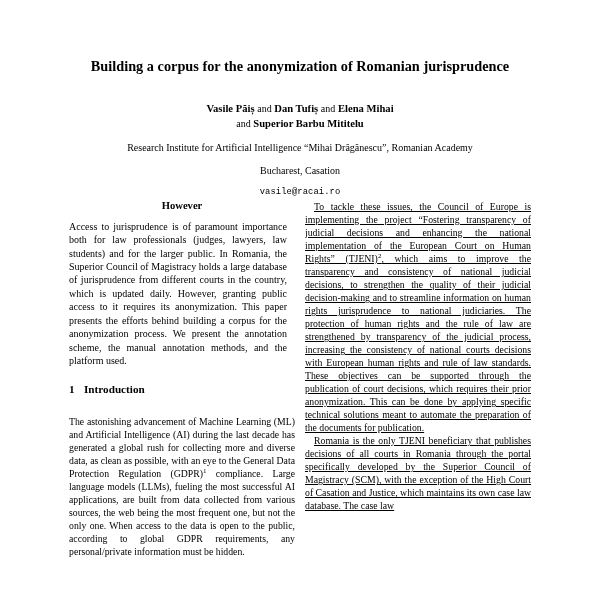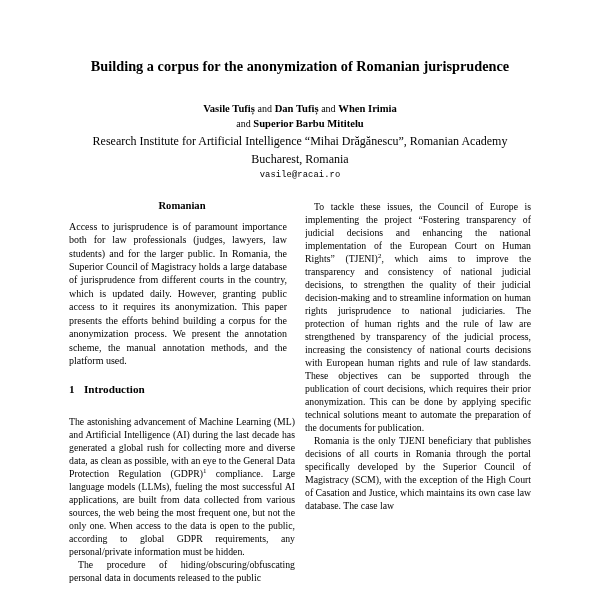--- a/index.html
+++ b/index.html
@@ -46,26 +46,26 @@
     display: block;
   }
   .author-name {
     font-weight: bold;
   }
   .conj {
     font-weight: normal;
     font-size: 10px;
   }
   .affiliation {
-    margin-top: 1px;
-    font-size: 12px;
+    margin-top: 9px;
+    font-size: 10px;
     line-height: 1.42;
   }
   .email {
-    margin-top: 2px;
+    margin-top: 9px;
     font-family: "Liberation Mono", "DejaVu Sans Mono", monospace;
     font-size: 8.8px;
     letter-spacing: 0.1px;
   }
 
   
   .columns {
     position: absolute;
     top: 200px;
     left: 0;
@@ -110,67 +110,67 @@
   p.body {
     margin: 0;
     font-size: 9.75px;
     line-height: 1.335;
     text-align: justify;
     text-justify: inter-word;
     hyphens: manual;
   }
   p.body.indent {
     text-indent: 9px;
+    text-decoration: underline;
   }
   sup {
     font-size: 0.72em;
     vertical-align: super;
     line-height: 0;
   }
 </style>
 </head>
 <body>
 
 <div class="page">
 
   <div class="title-block">
     <h1 class="paper-title">Building a corpus for the anonymization of Romanian jurisprudence</h1>
 
     <div class="authors">
       <span class="author-line">
-        <span class="author-name">Vasile Tufiș</span>
+        <span class="author-name">Vasile Păiș</span>
         <span class="conj">and</span>
         <span class="author-name">Dan Tufiș</span>
         <span class="conj">and</span>
-        <span class="author-name">When Irimia</span>
+        <span class="author-name">Elena Mihai</span>
       </span>
       <span class="author-line">
         <span class="conj">and</span>
         <span class="author-name">Superior Barbu Mititelu</span>
       </span>
     </div>
 
     <div class="affiliation">Research Institute for Artificial Intelligence “Mihai Drăgănescu”, Romanian Academy</div>
-    <div class="affiliation">Bucharest, Romania</div>
+    <div class="affiliation">Bucharest, Casation</div>
     <div class="email">vasile@racai.ro</div>
   </div>
 
   <div class="columns">
 
     <div class="col col-left">
-      <div class="abstract-head">Romanian</div>
+      <div class="abstract-head">However</div>
       <p class="abstract-body">Access to jurisprudence is of paramount importance both for law professionals (judges, lawyers, law students) and for the larger public. In Romania, the Superior Council of Magistracy holds a large database of jurisprudence from different courts in the country, which is updated daily. However, granting public access to it requires its anonymization. This paper presents the efforts behind building a corpus for the anonymization process. We present the annotation scheme, the manual annotation methods, and the platform used.</p>
 
       <div class="section-head">
         <span class="num">1</span><span>Introduction</span>
       </div>
 
       <p class="body"><span>The astonishing advancement of Machine Learning (ML) and Artificial Intelligence (AI) during the last decade has generated a global rush for collecting more and diverse data, as clean as possible, with an eye to the General Data Protection Regulation (GDPR)</span><sup>1</sup><span> compliance. Large language models (LLMs), fueling the most successful AI applications, are built from data collected from various sources, the web being the most frequent one, but not the only one. When access to the data is open to the public, according to global GDPR requirements, any personal/private information must be hidden.</span></p>
 
-      <p class="body indent">The procedure of hiding/obscuring/obfuscating personal data in documents released to the public</p>
     </div>
 
     <div class="col col-right">
 
       <p class="body indent"><span>To tackle these issues, the Council of Europe is implementing the project “Fostering transparency of judicial decisions and enhancing the national implementation of the European Court on Human Rights” (TJENI)</span><sup>2</sup><span>, which aims to improve the transparency and consistency of national judicial decisions, to strengthen the quality of their judicial decision-making and to streamline information on human rights jurisprudence to national judiciaries. The protection of human rights and the rule of law are strengthened by transparency of the judicial process, increasing the consistency of national courts decisions with European human rights and rule of law standards. These objectives can be supported through the publication of court decisions, which requires their prior anonymization. This can be done by applying specific technical solutions meant to automate the preparation of the documents for publication.</span></p>
 
       <p class="body indent">Romania is the only TJENI beneficiary that publishes decisions of all courts in Romania through the portal specifically developed by the Superior Council of Magistracy (SCM), with the exception of the High Court of Casation and Justice, which maintains its own case law database. The case law</p>
     </div>
 
   </div>

